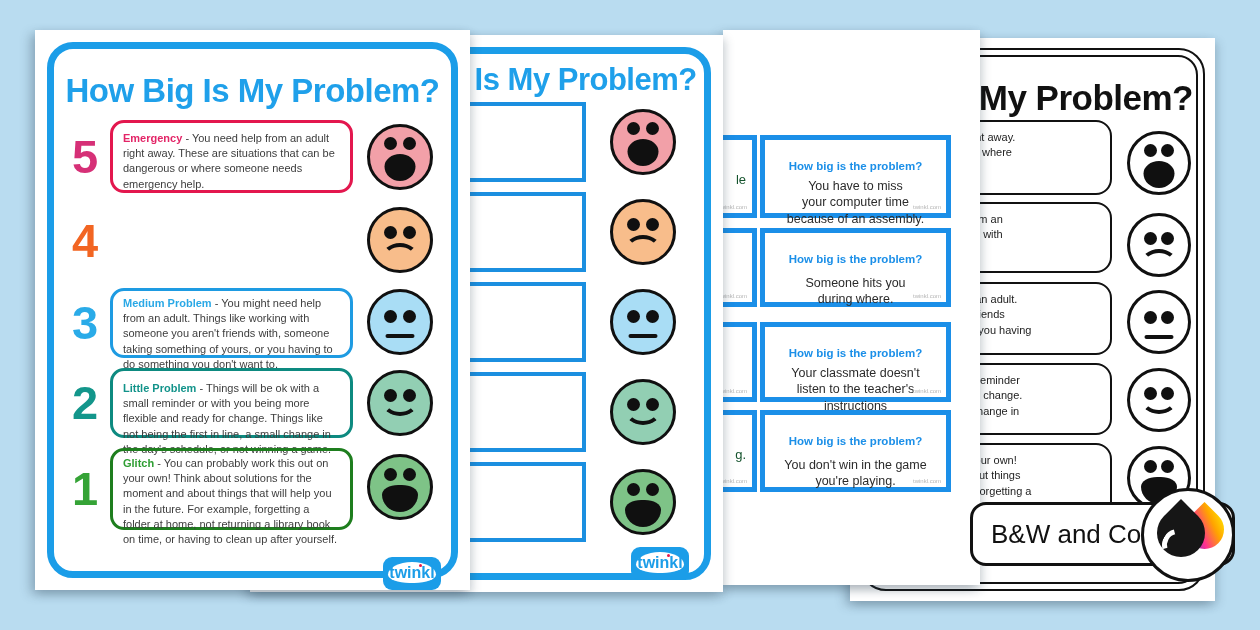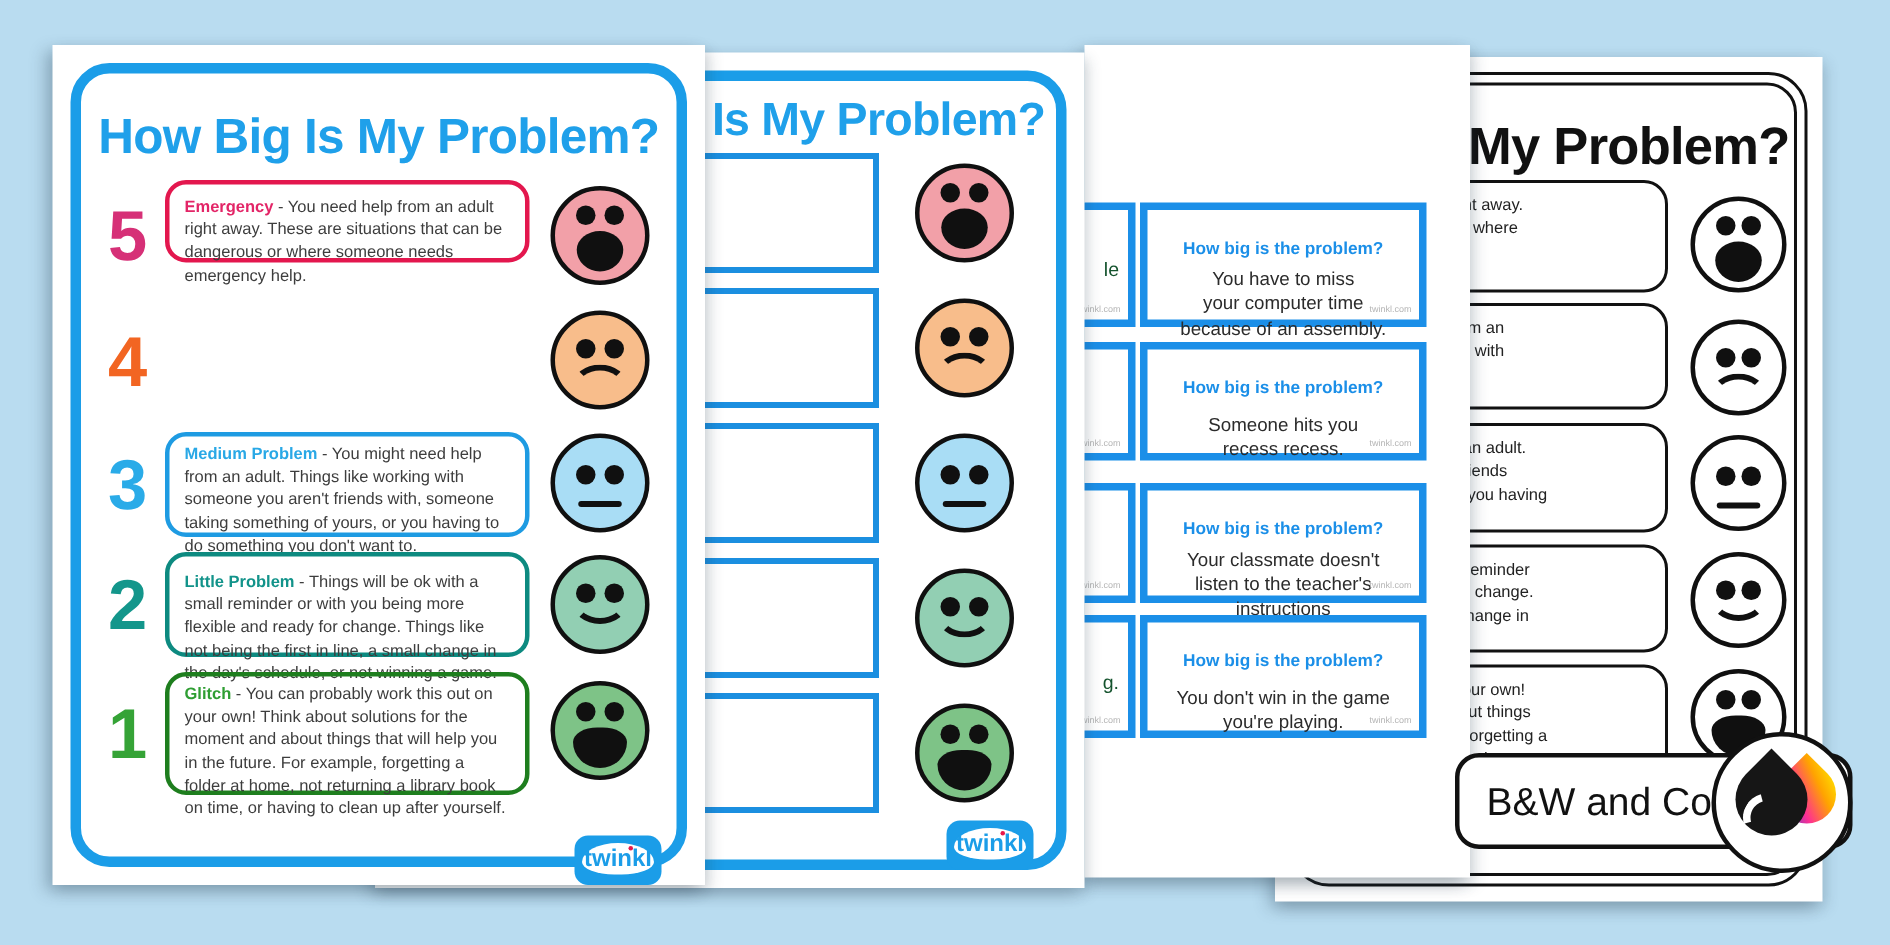--- a/index.html
+++ b/index.html
@@ -130,21 +130,21 @@
     <div class="card" style="left:37px;width:191px;top:105px;height:83px;">
       <div class="card-heading">How big is the problem?</div>
       <div class="card-body">You have to miss
 your computer time
 because of an assembly.</div>
       <span class="watermark">twinkl.com</span>
     </div>
     <div class="card" style="left:37px;width:191px;top:198px;height:79px;">
       <div class="card-heading">How big is the problem?</div>
       <div class="card-body" style="margin-top:10px;">Someone hits you
-recess recess.</div>
+during where.</div>
       <span class="watermark">twinkl.com</span>
     </div>
     <div class="card" style="left:37px;width:191px;top:292px;height:80px;">
       <div class="card-heading">How big is the problem?</div>
       <div class="card-body">Your classmate doesn't
 listen to the teacher's
 instructions</div>
       <span class="watermark">twinkl.com</span>
     </div>
     <div class="card" style="left:37px;width:191px;top:380px;height:82px;">
@@ -193,21 +193,21 @@
     <div class="twinkl" style="left:381px;top:512px;">
       <div class="cloud">twinkl</div>
     </div>
   </div>
 
   <div class="page page1">
     <div class="blue-frame"></div>
     <div class="p1-title">How Big Is My Problem?</div>
 
     <div class="p-num" style="top: 90px; line-height: 73px; color: rgb(214, 48, 119);">5</div>
-    <div class="p-row-box" style="top: 90px; height: 55px; border-color: rgb(227, 23, 78);">
+    <div class="p-row-box" style="top: 90px; height: 73px; border-color: rgb(227, 23, 78);">
       <span class="row-label" style="color: rgb(227, 37, 103);">Emergency</span>
       <span class="row-body">- You need help from an adult right away. These are situations that can be dangerous or where someone needs emergency help.</span>
     </div>
     <div class="face shocked" style="left: 332px; top: 94px; background-color: rgb(242, 160, 168);">
         <i class="eye l"></i>
         <i class="eye r"></i>
         <i class="mouth"></i>
       </div>
 
     <div class="p-num" style="top: 175px; line-height: 72px; color: rgb(242, 101, 34);">4</div>

